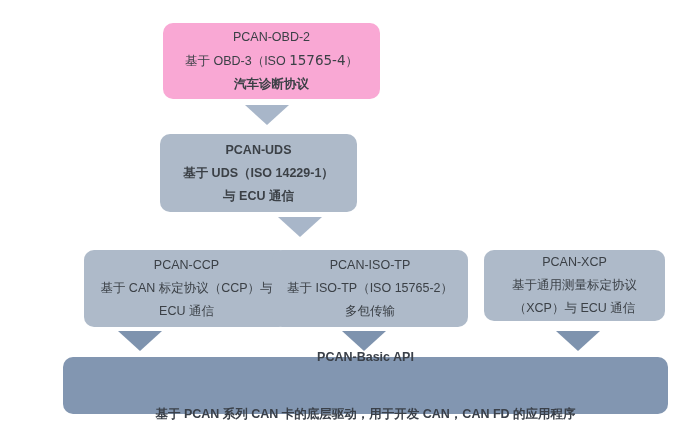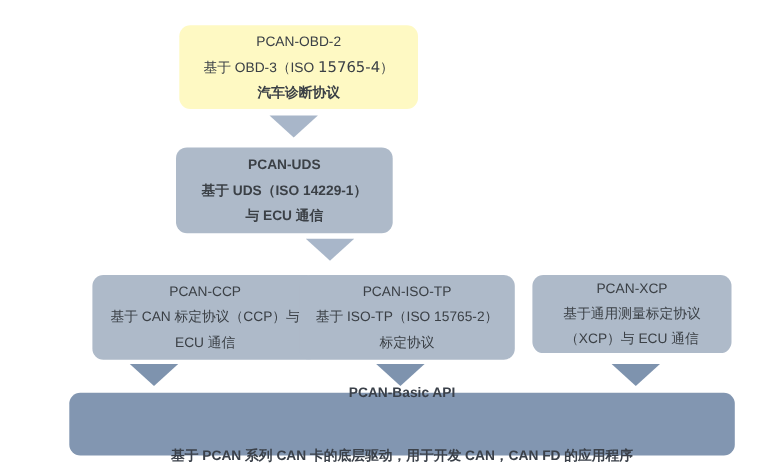--- a/index.html
+++ b/index.html
@@ -5,21 +5,21 @@
   html,body{margin:0;padding:0;background:#ffffff;}
   .canvas{
     position:relative;width:695px;height:433px;background:#ffffff;overflow:hidden;
     font-family:"Liberation Sans","DejaVu Sans",sans-serif;color:#3b4046;
   }
   .node{
     position:absolute;border-radius:10px;
     display:flex;flex-direction:column;justify-content:center;align-items:center;
     text-align:center;font-size:12.5px;line-height:23px;
   }
-  .node-obd2 {left:163px;top:23px; width:217px;height:76px;background:#fef9c3;}
+  .node-obd2 {left:163px;top:23px; width:217px;height:76px;background:#f9a8d4;}
   .node-uds  {left:160px;top:134px;width:197px;height:78px;background:#aebac9;font-weight:bold;}
   .node-ccp  {left:58px; top:250px;width:205px;height:77px;background:#aebac9;margin-left:26px;}
   .node-isotp{left:272px;top:250px;width:196px;height:77px;background:#aebac9;}
   .node-xcp  {left:484px;top:250px;width:181px;height:71px;background:#aebac9;}
   .bar{
     position:absolute;left:63px;top:357px;width:605px;height:57px;background:#8296b1;
     border-radius:10px;display:flex;flex-direction:column;justify-content:center;align-items:center;
     text-align:center;font-size:12.5px;line-height:20px;font-weight:bold;color:#3a4049;gap:37px;
   }
   .arrow{position:absolute;width:0;height:0;border-left:22px solid transparent;border-right:22px solid transparent;}
@@ -56,21 +56,21 @@
 
   <div class="node node-ccp">
     <div>PCAN-CCP</div>
     <div>基于 CAN 标定协议（CCP）与</div>
     <div>ECU 通信</div>
   </div>
 
   <div class="node node-isotp">
     <div>PCAN-ISO-TP</div>
     <div>基于 ISO-TP（ISO 15765-2）</div>
-    <div>标定协议</div>
+    <div>多包传输</div>
   </div>
 
   <div class="node node-xcp">
     <div>PCAN-XCP</div>
     <div>基于通用测量标定协议</div>
     <div>（XCP）与 ECU 通信</div>
   </div>
 
   <div class="arrow arrow-dark a3"></div>
   <div class="arrow arrow-dark a4"></div>

